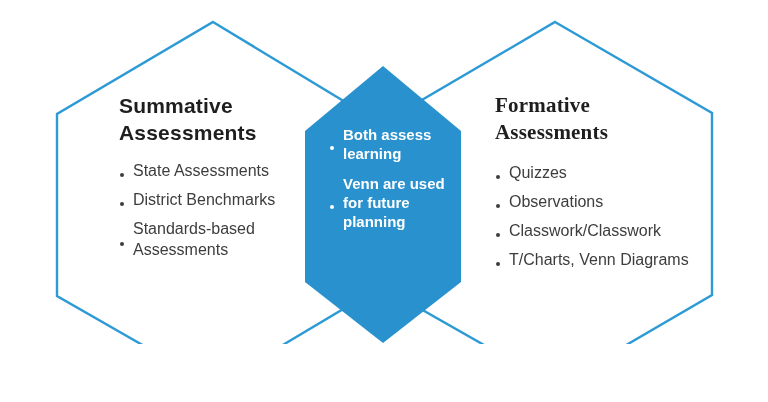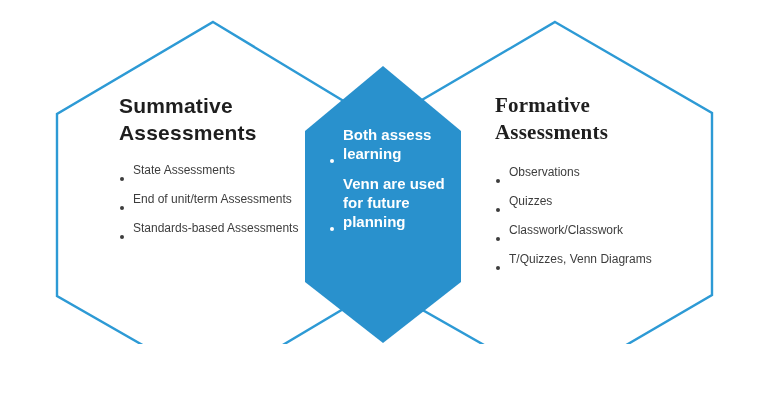--- a/index.html
+++ b/index.html
@@ -25,31 +25,31 @@
     letter-spacing: 0.2px;
     color: #1e1e1e;
   }
   .title-left  { left: 119px; top: 92px; }
   .title-right { left: 495px; top: 92px; font-family: Liberation Serif, serif; }
   .list {
     position: absolute;
     margin: 0; padding: 0;
     list-style: none;
   }
-  .item { display: flex; align-items: flex-end; }
+  .item { display: flex; align-items: center; }
   .dot {
     flex: 0 0 auto;
     width: 4px; height: 4px;
     border-radius: 50%;
     background: #3d3d3d;
     margin: 9px 9px 0 1px;
   }
   .side-list { width: 190px; left: 119px; top: 160px; }
   .side-list .item {
-    font-size: 12px;
+    font-size: 16px;
     line-height: 21px;
     color: #3d3d3d;
     margin-bottom: 8px;
   }
   .list-right { left: 495px; top: 162px; width: 230px; }
   .center-list {
     left: 330px; top: 125px;
     width: 118px;
   }
   .center-list .item {
@@ -77,21 +77,21 @@
 
   <div class="panel-title title-left">Summative Assessments</div>
 
   <ul class="list side-list">
     <li class="item">
       <span class="dot"></span>
       <span>State Assessments</span>
     </li>
     <li class="item">
       <span class="dot"></span>
-      <span>End of unit/term Assessments</span>
+      <span>District Benchmarks</span>
     </li>
     <li class="item">
       <span class="dot"></span>
       <span>Standards-based Assessments</span>
     </li>
   </ul>
 
   <ul class="list center-list">
     <li class="item">
       <span class="dot"></span>
@@ -101,29 +101,29 @@
       <span class="dot"></span>
       <span>Venn are used for future planning</span>
     </li>
   </ul>
 
   <div class="panel-title title-right">Formative Assessments</div>
 
   <ul class="list side-list list-right">
     <li class="item">
       <span class="dot"></span>
-      <span>Observations</span>
+      <span>Quizzes</span>
     </li>
     <li class="item">
       <span class="dot"></span>
-      <span>Quizzes</span>
+      <span>Observations</span>
     </li>
     <li class="item">
       <span class="dot"></span>
       <span>Classwork/Classwork</span>
     </li>
     <li class="item">
       <span class="dot"></span>
-      <span>T/Quizzes, Venn Diagrams</span>
+      <span>T/Charts, Venn Diagrams</span>
     </li>
   </ul>
 
 </div>
 
 </body></html>

